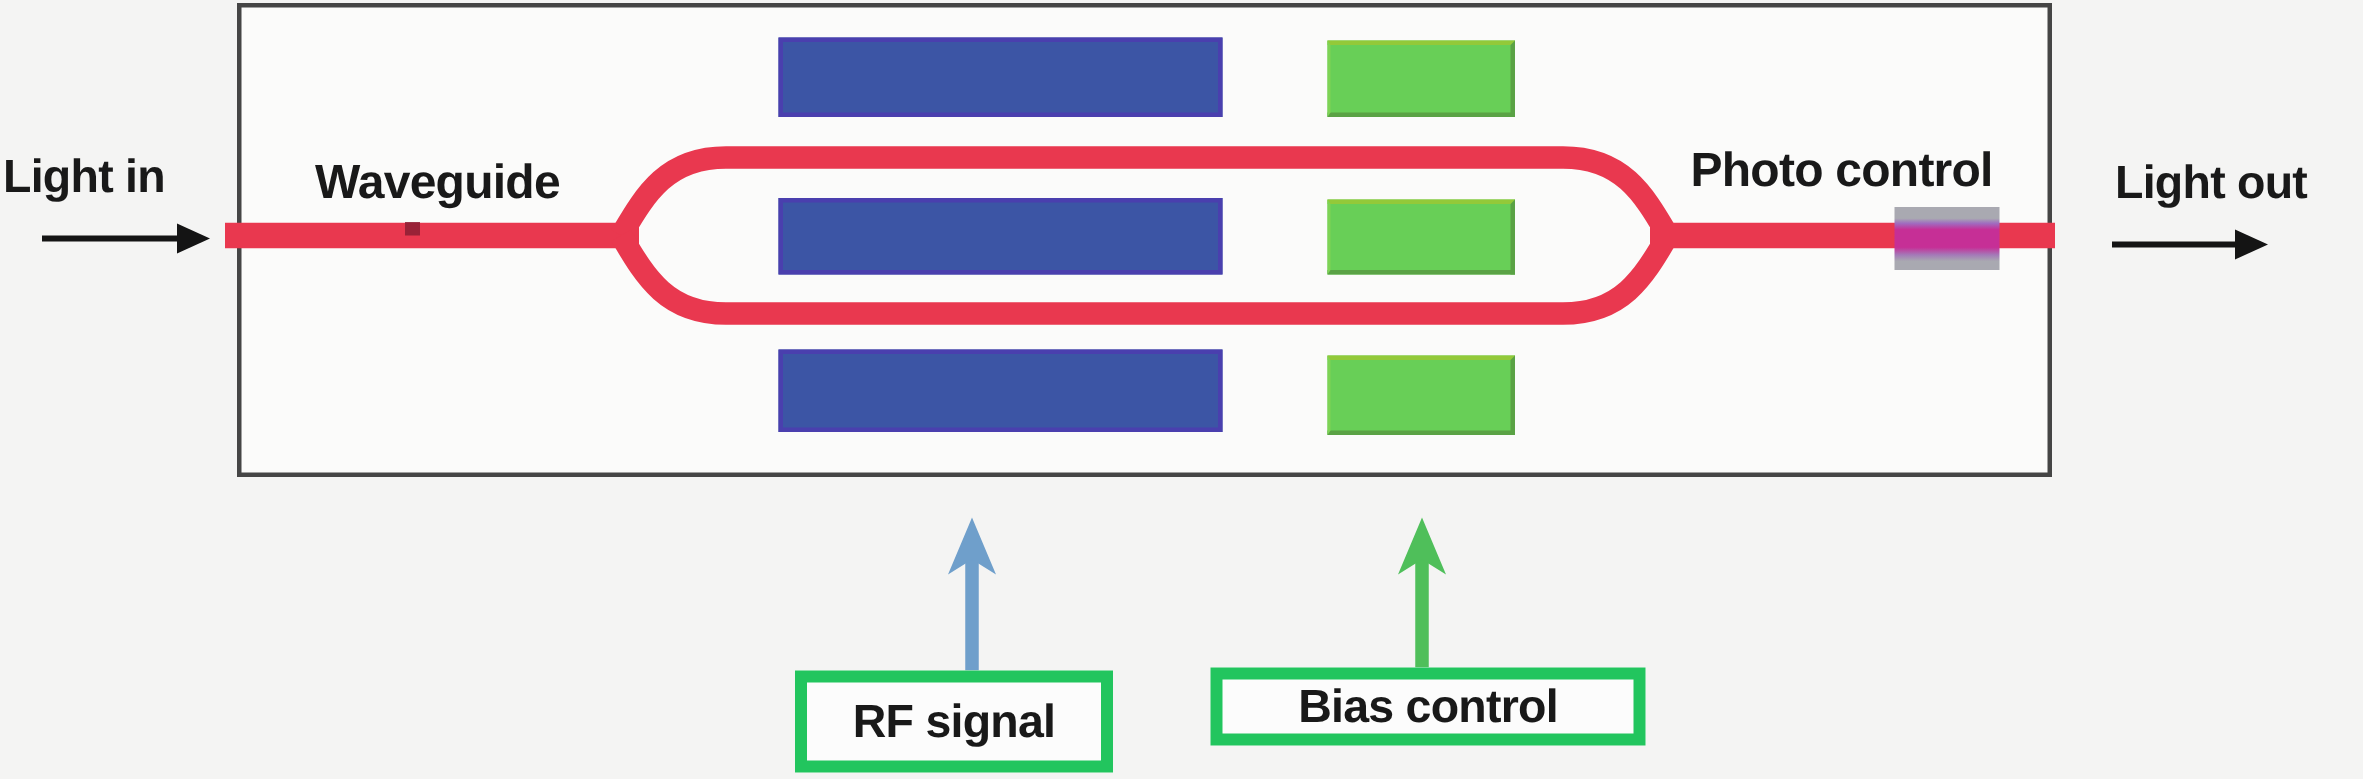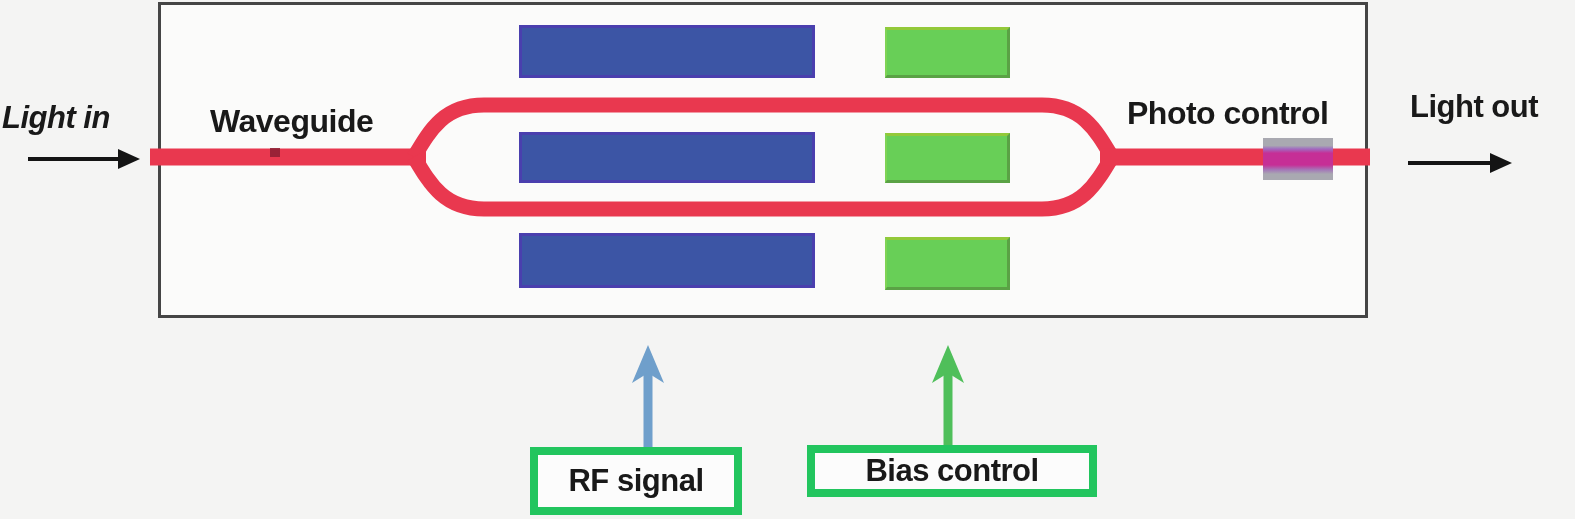--- a/index.html
+++ b/index.html
@@ -69,24 +69,24 @@
     position:absolute;left:270px;top:148px;width:10px;height:9px;
     background:#8b1e33;opacity:.85;
   }
   
   .lbl{
     position:absolute;color:var(--text,#191919);font-weight:700;
     white-space:nowrap;letter-spacing:-0.5px;
   }
   .lbl.big{font-size:31px;}
   .lbl.mid{font-size:32px;}
-  .light-in{left:2px;top:100px;font-style:italic;}
+  .light-in{left:2px;top:100px;}
   .waveguide-lbl{left:210px;top:103px;}
   .photo-detector-lbl{left:1127px;top:95px;}
-  .light-out{left:1410px;top:89px;text-align:right;}
+  .light-out{left:1410px;top:104px;text-align:right;}
   
   .sig-box{
     position:absolute;box-sizing:border-box;
     border:8px solid #22c55e;background:#fcfcfc;
     display:flex;align-items:center;justify-content:center;
     color:var(--text,#191919);font-weight:700;font-size:31px;
     letter-spacing:-0.5px;
   }
   .rf-box{left:530px;top:447px;width:212px;height:68px;}
   .bias-box{left:807px;top:445px;width:290px;height:52px;}

